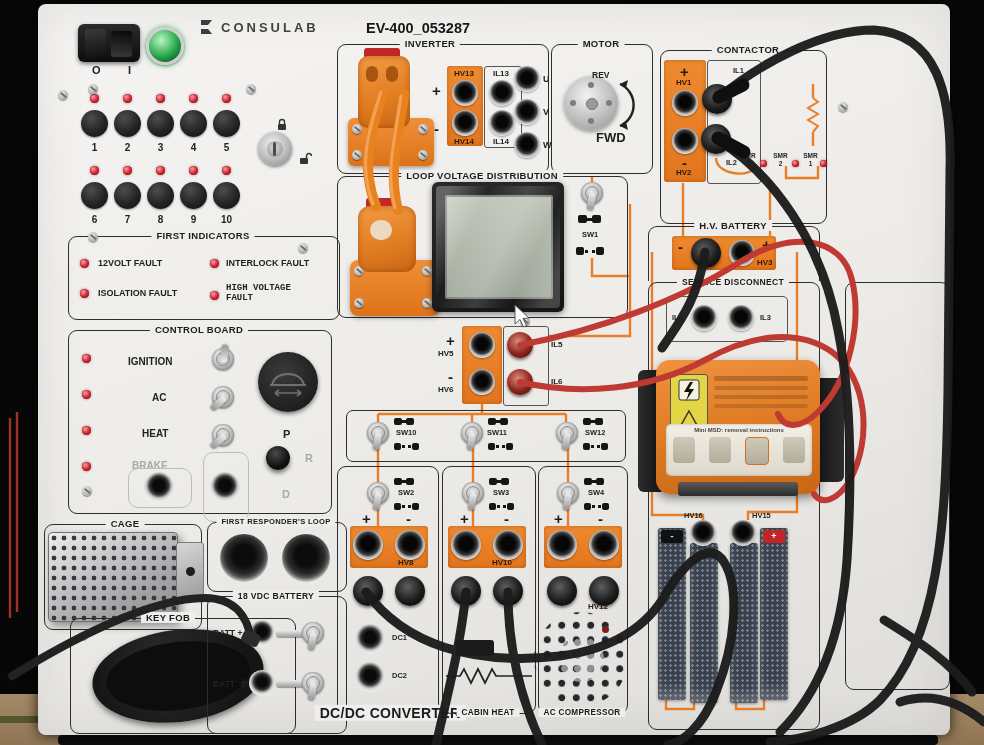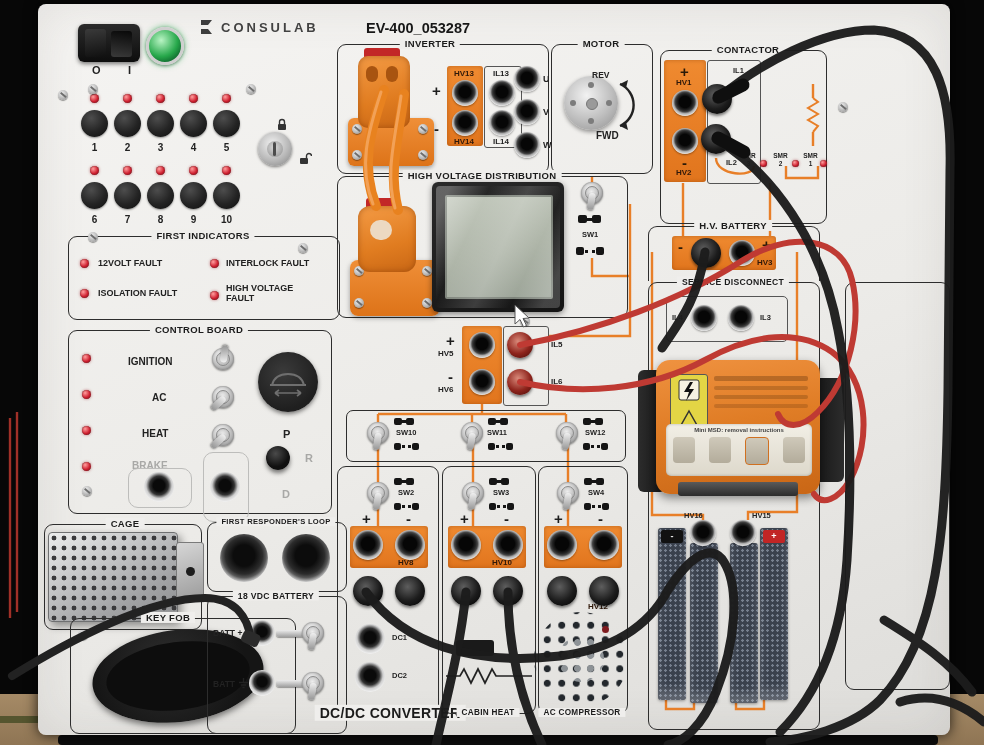--- a/index.html
+++ b/index.html
@@ -149,21 +149,21 @@
 
   <div class="abs box" style="left:68px;top:236px;width:270px;height:82px;"></div>
   <div class="abs sec-title" style="left:203px;top:236px;">FIRST INDICATORS</div>
   <div class="abs led" style="left:80px;top:259px;"></div>
   <div class="abs lbl" style="left:98px;top:258px;">12VOLT FAULT</div>
   <div class="abs led" style="left:80px;top:289px;"></div>
   <div class="abs lbl" style="left:98px;top:288px;">ISOLATION FAULT</div>
   <div class="abs led" style="left:210px;top:259px;"></div>
   <div class="abs lbl" style="left:226px;top:258px;">INTERLOCK FAULT</div>
   <div class="abs led" style="left:210px;top:291px;"></div>
-  <div class="abs lbl" style="left:226px;top:283px;white-space:normal;width:80px;line-height:1.15;">HIGH VOLTAGE FAULT</div>
+  <div class="abs lbl" style="left:226px;top:283px;white-space:normal;width:80px;line-height:1.15;font-family:Liberation Mono, monospace;">HIGH VOLTAGE FAULT</div>
 
   <div class="abs box" style="left:68px;top:330px;width:262px;height:182px;"></div>
   <div class="abs sec-title" style="left:199px;top:330px;">CONTROL BOARD</div>
   <div class="abs led" style="left:82px;top:354px;"></div>
   <div class="abs lbl" style="left:128px;top:356px;font-size:10px;">IGNITION</div>
   <div class="abs toggle up" style="left:212px;top:348px;"></div>
   <div class="abs led" style="left:82px;top:390px;"></div>
   <div class="abs lbl" style="left:152px;top:392px;font-size:10px;">AC</div>
   <div class="abs toggle left" style="left:212px;top:386px;"></div>
   <div class="abs led" style="left:82px;top:426px;"></div>
@@ -264,29 +264,29 @@
   <div class="abs box" style="left:551px;top:44px;width:100px;height:128px;"></div>
   <div class="abs sec-title" style="left:601px;top:44px;">MOTOR</div>
   <div class="abs" style="left:564px;top:76px;width:54px;height:54px;border-radius:50%;background:radial-gradient(circle at 42% 36%,#f2f2f2,#bdbdbd 55%,#8e8e8e);box-shadow:0 2px 4px rgba(0,0,0,.4);">
     <div class="abs" style="left:22px;top:22px;width:10px;height:10px;border-radius:50%;background:#9a9a9a;border:1px solid #777;"></div>
     <div class="abs" style="left:24px;top:6px;width:6px;height:6px;border-radius:50%;background:#7c7c7c;"></div>
     <div class="abs" style="left:24px;top:42px;width:6px;height:6px;border-radius:50%;background:#7c7c7c;"></div>
     <div class="abs" style="left:6px;top:24px;width:6px;height:6px;border-radius:50%;background:#7c7c7c;"></div>
     <div class="abs" style="left:42px;top:24px;width:6px;height:6px;border-radius:50%;background:#7c7c7c;"></div>
   </div>
   <div class="abs lbl" style="left:592px;top:70px;font-size:8.5px;">REV</div>
-  <div class="abs lbl" style="left:596px;top:130px;font-size:10px;">FWD</div>
+  <div class="abs lbl" style="left:596px;top:130px;font-size:13px;">FWD</div>
   <svg class="abs" style="left:0;top:0;" width="984" height="745">
     <path d="M620,84 a23,23 0 0 1 0,42" stroke="#222" stroke-width="2.4" fill="none"></path>
     <path d="M620,84 l8,-4 l-2,8 z" fill="#222"></path>
       <path d="M620,126 l8,4 l-2,-8 z" fill="#222"></path>
   </svg>
 
   <div class="abs box" style="left:337px;top:176px;width:289px;height:140px;"></div>
-  <div class="abs sec-title" style="left:482px;top:176px;">HIGH VOLTAGE DISTRIBUTION</div>
+  <div class="abs sec-title" style="left:482px;top:176px;">LOOP VOLTAGE DISTRIBUTION</div>
 
   <div class="abs" style="left:344px;top:186px;width:100px;height:140px;">
     <div class="abs" style="left:6px;top:74px;width:90px;height:56px;background:linear-gradient(#ef8f38,#dd7318);border-radius:8px;box-shadow:0 2px 5px rgba(0,0,0,.35);"></div>
     <div class="abs screw" style="left:10px;top:80px;"></div>
     <div class="abs screw" style="left:78px;top:80px;"></div>
     <div class="abs screw" style="left:10px;top:112px;"></div>
     <div class="abs screw" style="left:78px;top:112px;"></div>
     <div class="abs" style="left:22px;top:12px;width:28px;height:15px;background:#c22727;border-radius:3px;"></div>
     <div class="abs" style="left:14px;top:20px;width:58px;height:66px;background:linear-gradient(165deg,#f49b45,#e07c20 60%,#c96715);border-radius:12px;box-shadow:inset 0 0 6px rgba(120,50,0,.5);"></div>
     <div class="abs" style="left:26px;top:34px;width:22px;height:20px;border-radius:10px;background:#ecd9c2;"></div>

